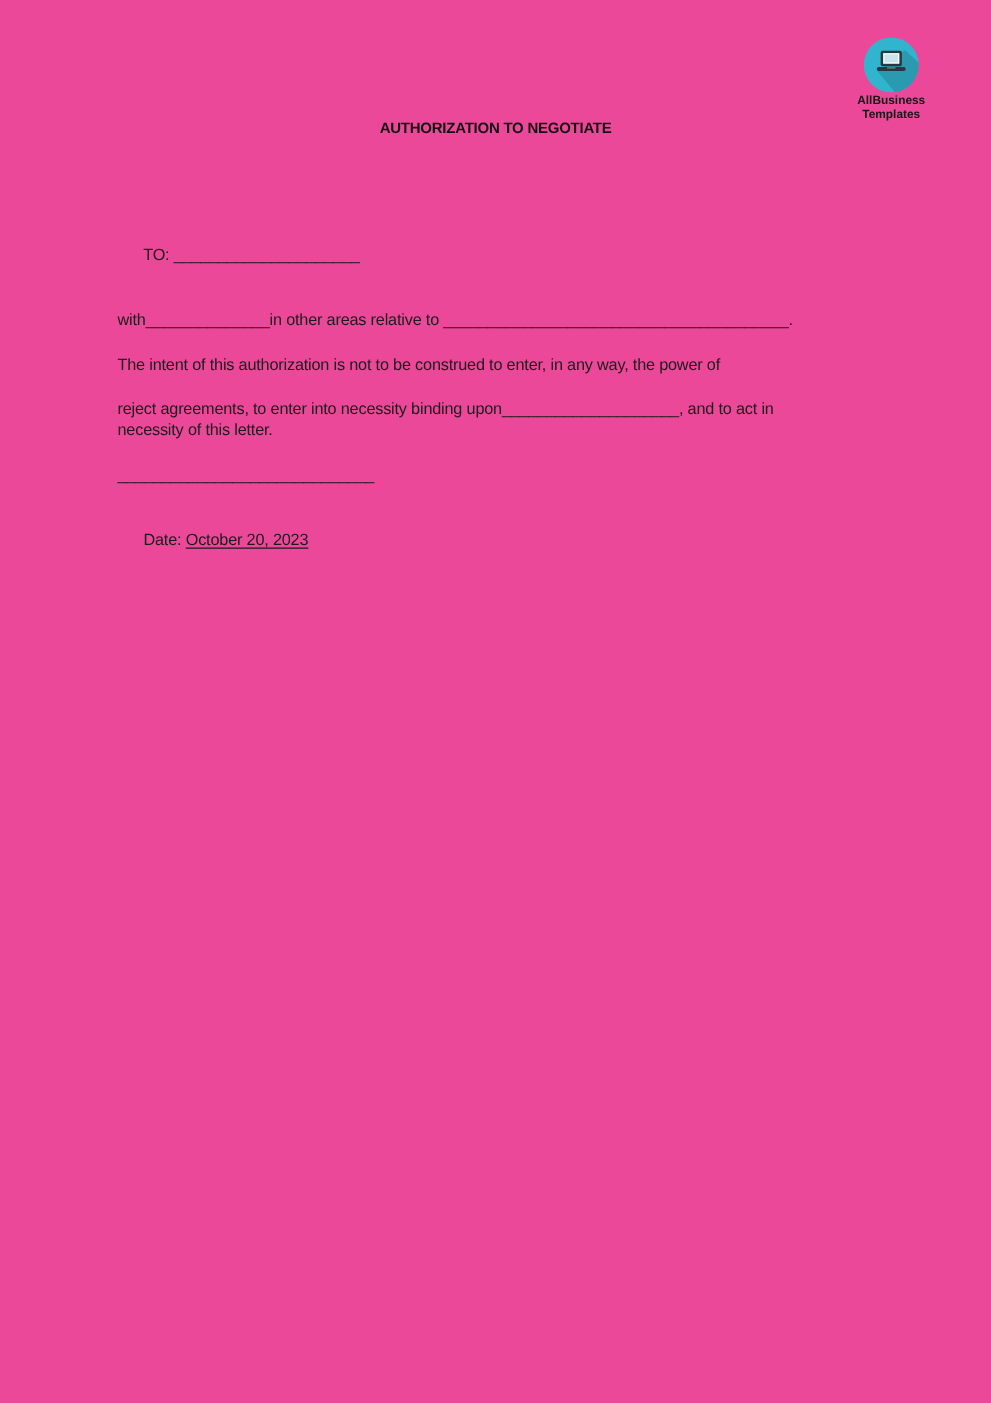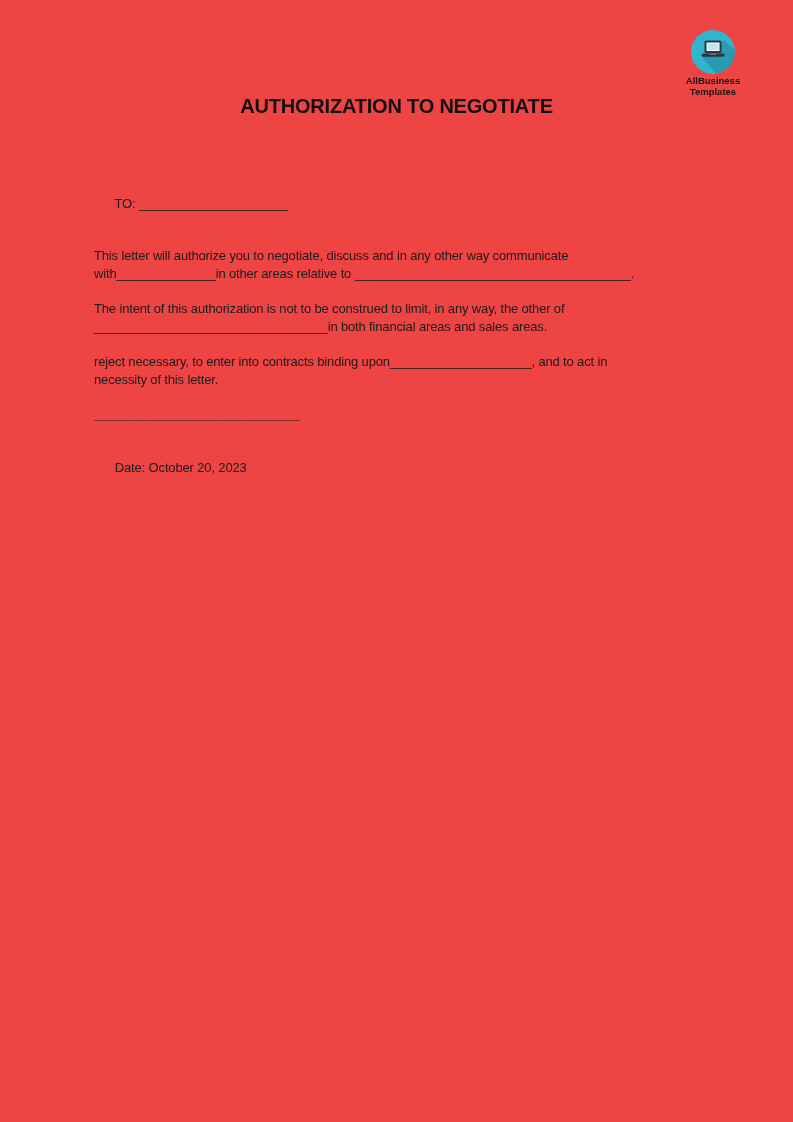--- a/index.html
+++ b/index.html
@@ -1,21 +1,21 @@
 <!DOCTYPE html>
 <html><head>
 <meta charset="utf-8">
 <style>
   * { margin: 0; padding: 0; box-sizing: border-box; }
   html, body { background: #ffffff; }
   .page {
     position: relative;
     width: 793px;
     height: 1122px;
-    background: #ef4444;
+    background: #ec4899;
     font-family: "Liberation Sans", sans-serif;
     color: #1b1b1b;
     overflow: hidden;
   }
   
   .logo {
     position: absolute;
     top: 30px;
     left: 663px;
     width: 100px;
@@ -29,39 +29,39 @@
     color: #161616;
     letter-spacing: 0;
   }
   
   .title {
     position: absolute;
     top: 95px;
     left: 0;
     width: 793px;
     text-align: center;
-    font-size: 20px;
+    font-size: 12px;
     font-weight: bold;
     letter-spacing: -0.2px;
     color: #111111;
   }
   
   .body {
     position: absolute;
     left: 94px;
     top: 177px;
     width: 640px;
     font-size: 13px;
     line-height: 17.6px;
     letter-spacing: -0.15px;
   }
   .line { white-space: pre; }
   .block { margin-bottom: 17.6px; }
-  .block-sig { margin-top: 17.6px; font-weight: bold; }
-  .date-value { text-underline-offset: 2px; }
+  .block-sig { margin-top: 17.6px; }
+  .date-value { text-decoration: underline; text-underline-offset: 2px; }
 </style>
 </head>
 <body>
 
 <div class="page">
 
   <div class="logo">
     <svg class="logo-badge" viewBox="0 0 44 44" aria-hidden="true">
       <defs>
         <clipPath id="circleClip">
@@ -86,32 +86,30 @@
 
   <div class="title">AUTHORIZATION TO NEGOTIATE</div>
 
   <div class="body">
 
     <div class="block line">
       <span>TO: </span><span>_____________________</span>
     </div>
 
     <div class="block">
-      <div class="line">This letter will authorize you to negotiate, discuss and in any other way communicate</div>
       <div class="line">with______________in other areas relative to _______________________________________.</div>
     </div>
 
 
     <div class="block">
-      <div class="line">The intent of this authorization is not to be construed to limit, in any way, the other of</div>
-      <div class="line">_________________________________in both financial areas and sales areas.</div>
+      <div class="line">The intent of this authorization is not to be construed to enter, in any way, the power of</div>
     </div>
 
     <div class="block">
-      <div class="line">reject necessary, to enter into contracts binding upon____________________, and to act in</div>
+      <div class="line">reject agreements, to enter into necessity binding upon____________________, and to act in</div>
       <div class="line">necessity of this letter.</div>
     </div>
 
     <div class="block block-sig line">_____________________________</div>
 
     <div class="line">
       <span>Date: </span><span class="date-value">October 20, 2023</span>
     </div>
 
   </div>

